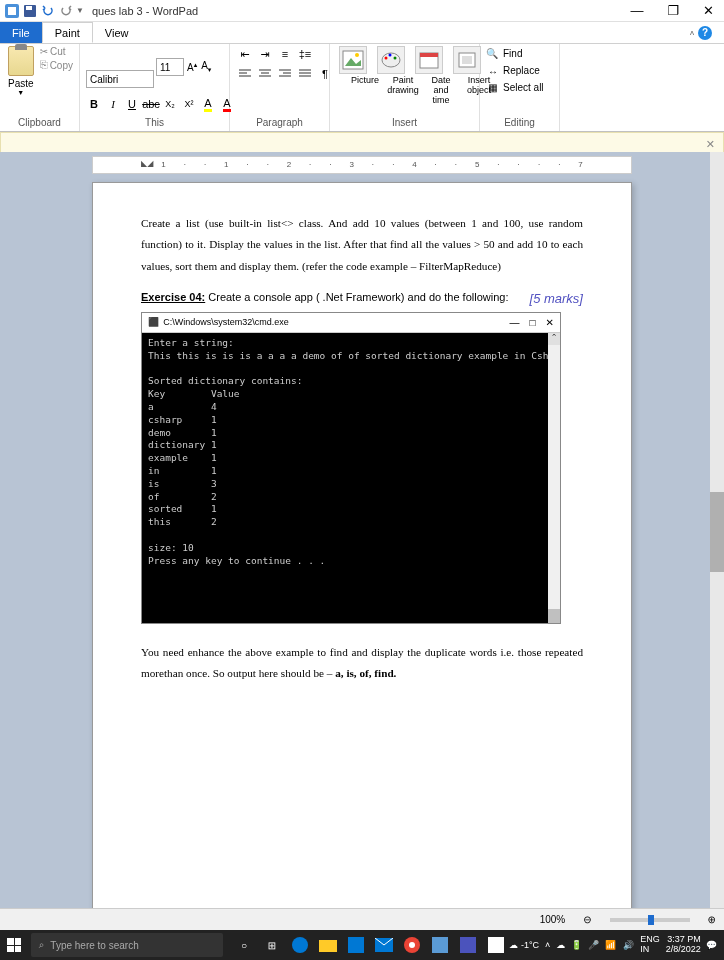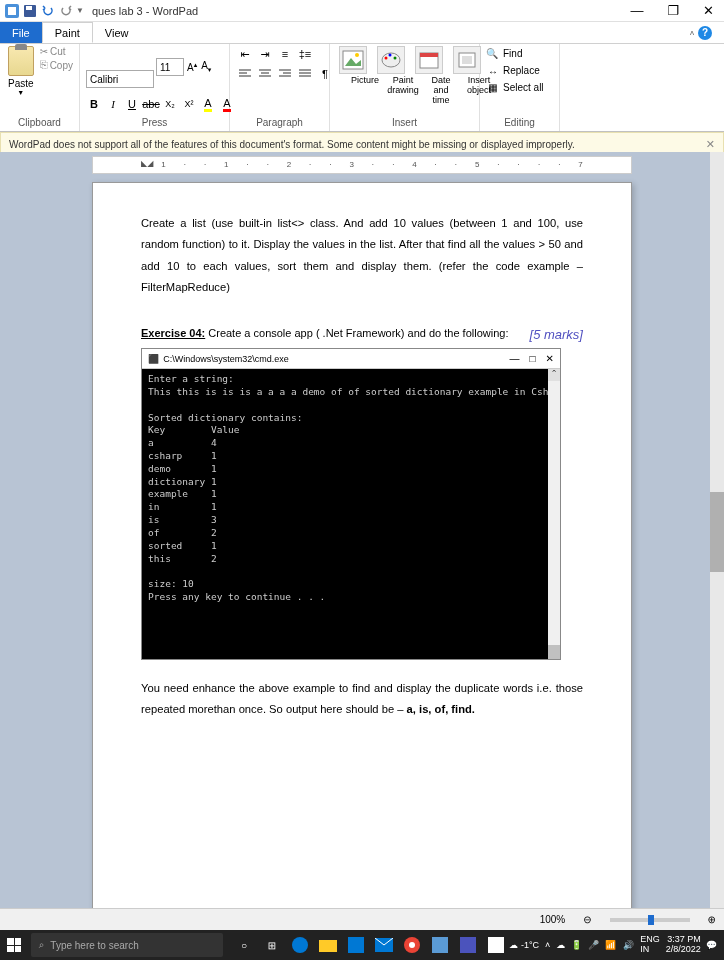--- a/index.html
+++ b/index.html
@@ -65,22 +65,22 @@
 .edit-icon { width: 14px; height: 14px; display: flex; align-items: center; justify-content: center; }
 
 
 .warning { background: #fdfae6; border: 1px solid #e8e0b0; padding: 5px 8px; font-size: 10px; color: #333; display: flex; align-items: center; }
 .warning .close-x { margin-left: auto; color: #888; font-size: 11px; cursor: default; }
 
 
 .doc-area { position: absolute; top: 152px; left: 0; right: 0; bottom: 52px; background: #b8c4d4; overflow: hidden; }
 .ruler { height: 18px; background: #fff; margin: 0 auto; width: 540px; position: relative; border: 1px solid #ccc; font-size: 8px; color: #555; margin-top: 4px; }
 .page { width: 540px; margin: 8px auto 0; background: #fff; border: 1px solid #999; box-shadow: 2px 2px 6px rgba(0,0,0,0.2); padding: 30px 48px; height: 740px; position: relative; }
-.page p { font-size: 11.2px; line-height: 1.9; color: #000; font-family: Liberation Sans, sans-serif; text-align: justify; }
-.ex-header { margin-top: 29px; display: flex; text-align: center; }
+.page p { font-size: 11.2px; line-height: 1.9; color: #000; font-family: Liberation Serif, serif; text-align: justify; }
+.ex-header { margin-top: 14px; display: flex; text-align: center; }
 .ex-title { font-weight: bold; text-decoration: underline; }
 .ex-marks { margin-left: auto; color: #5050c0; font-style: italic; font-size: 13px; }
 .sub-text { margin-top: 14px; font-size: 11.2px; }
 
 .console-img { margin-top: 6px; border: 1px solid #888; width: 420px; }
 .console-titlebar { height: 20px; background: #fff; display: flex; align-items: center; padding: 0 6px; font-size: 9px; border-bottom: 1px solid #ccc; }
 .console-titlebar .ct-title { display: flex; align-items: center; gap: 4px; }
 .console-titlebar .ct-ctrls { margin-left: auto; display: flex; gap: 10px; font-size: 10px; }
 .console-body { background: #000; color: #ccc; font-family: Consolas, monospace; font-size: 9.5px; padding: 4px 6px; white-space: pre; line-height: 1.35; height: 290px; overflow: hidden; position: relative; }
 .console-body .scroll-ind { position: absolute; right: 0; top: 0; width: 12px; height: 100%; background: #f0f0f0; }
@@ -198,21 +198,21 @@
         <span class="fbtn sub">X₂</span>
         <span class="fbtn sub">X²</span>
         <span class="fbtn">
             <span style="border-bottom:3px solid #ff0;">A</span>
           </span>
         <span class="fbtn">
             <span style="border-bottom:3px solid red;">A</span>
           </span>
       </div>
     </div>
-    <div class="group-label">Press</div>
+    <div class="group-label">This</div>
   </div>
 
   <div class="group para-grp">
     <div class="group-content" style="flex-direction:column;gap:4px;">
       <div class="para-row">
         <span class="para-btn">⇤</span>
         <span class="para-btn">⇥</span>
         <span class="para-btn">≡</span>
         <span class="para-btn">‡≡</span>
       </div>
@@ -309,21 +309,20 @@
       <div class="edit-item">
           <span class="edit-icon">▦</span>
           <span>Select all</span>
         </div>
     </div>
     <div class="group-label">Editing</div>
   </div>
 </div>
 
 <div class="warning">
-  <span>WordPad does not support all of the features of this document's format. Some content might be missing or displayed improperly.</span>
   <span class="close-x">✕</span>
 </div>
 
 <div class="doc-area">
   <div class="ruler">
     <div style="position:absolute;left:48px;top:2px;">◣◢</div>
     <div style="position:absolute;left:48px;right:48px;top:3px;display:flex;justify-content:space-between;">
       <span>·</span>
         <span>1</span>
         <span>·</span>

